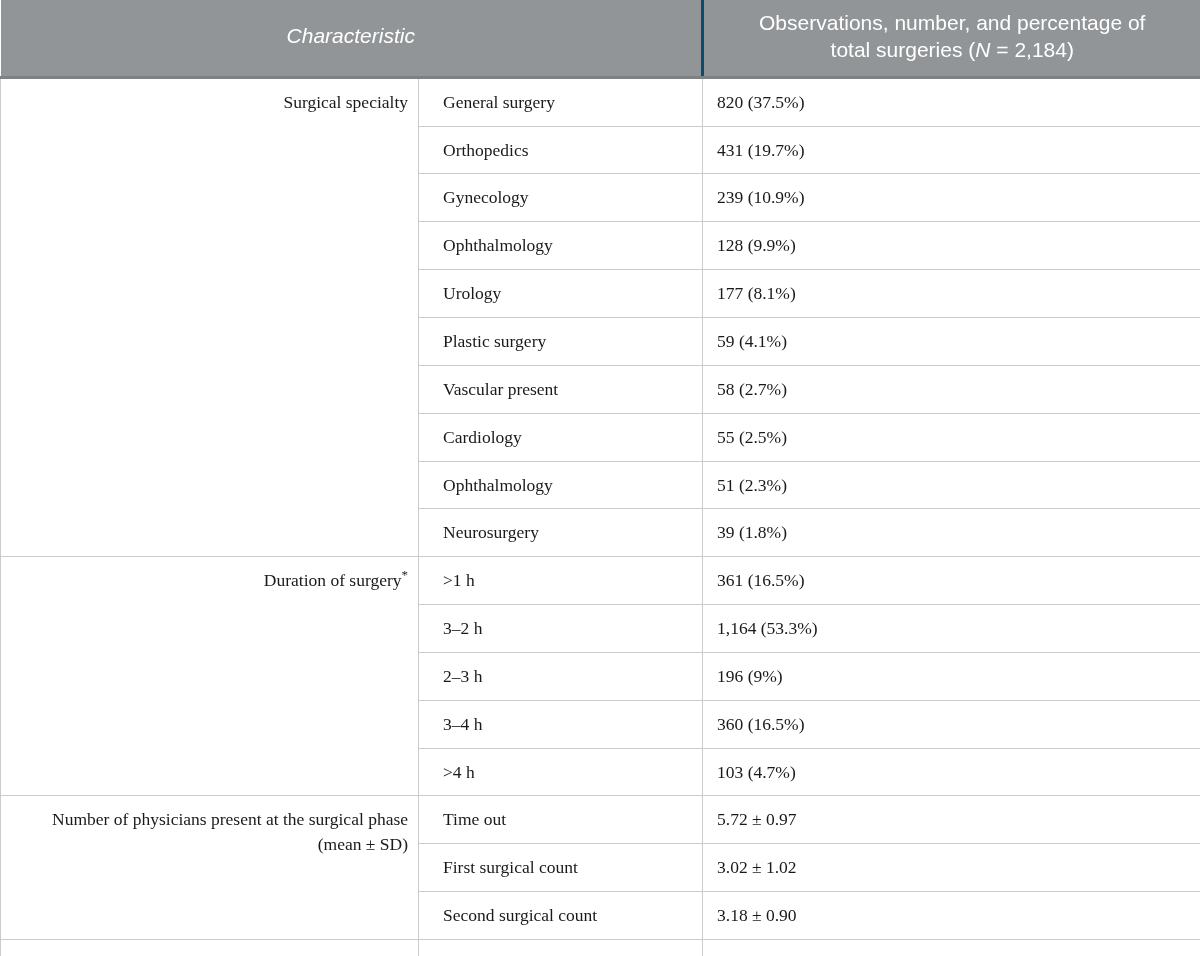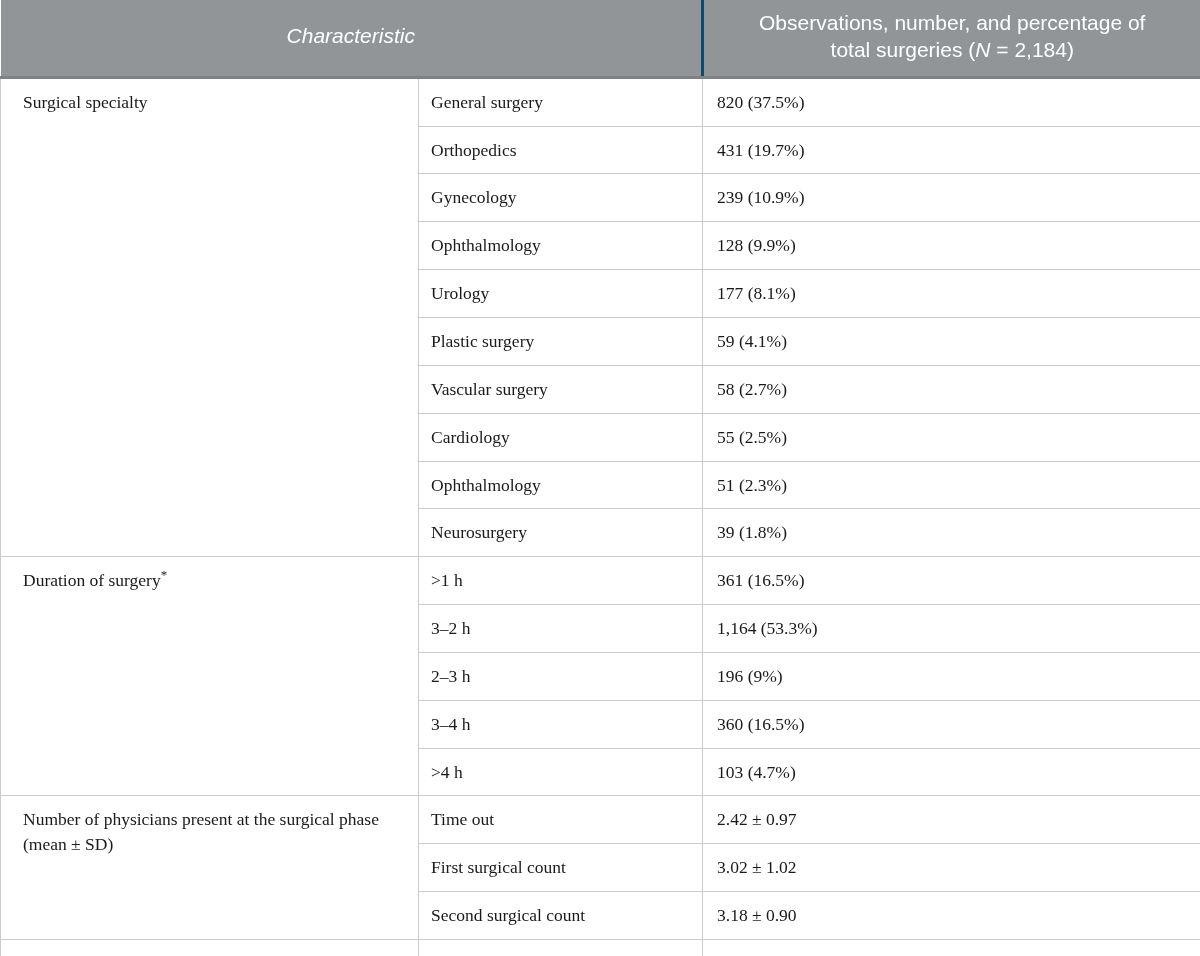--- a/index.html
+++ b/index.html
@@ -52,28 +52,28 @@
     line-height: 1.42;
     vertical-align: top;
     padding: 11px 14px 11px 14px;
     background: #ffffff;
     border-bottom: 1px solid #c9cccd;
   }
 
   td.c-group {
     border-left: 1px solid #c9cccd;
     border-right: 1px solid #c9cccd;
-    text-align: left;
+    text-align: right;
     padding-left: 22px;
     padding-right: 10px;
   }
   td.c-sub {
     border-right: 1px solid #c9cccd;
     text-align: left;
-    padding-left: 12px;
+    padding-left: 24px;
   }
   td.c-val {
     border-right: 1px solid #c9cccd;
   }
 
   
   tr.group-start > td {
     border-top: 1px solid #a9acae;
   }
   tbody tr:last-child > td {
@@ -121,21 +121,21 @@
         </tr>
         <tr>
           <td class="c-sub">Urology</td>
           <td class="c-val">177 (8.1%)</td>
         </tr>
         <tr>
           <td class="c-sub">Plastic surgery</td>
           <td class="c-val">59 (4.1%)</td>
         </tr>
         <tr>
-          <td class="c-sub">Vascular surgery</td>
+          <td class="c-sub">Vascular present</td>
           <td class="c-val">58 (2.7%)</td>
         </tr>
         <tr>
           <td class="c-sub">Cardiology</td>
           <td class="c-val">55 (2.5%)</td>
         </tr>
         <tr>
           <td class="c-sub">Ophthalmology</td>
           <td class="c-val">51 (2.3%)</td>
         </tr>
@@ -160,21 +160,21 @@
           <td class="c-sub">3–4 h</td>
           <td class="c-val">360 (16.5%)</td>
         </tr>
         <tr>
           <td class="c-sub">&gt;4 h</td>
           <td class="c-val">103 (4.7%)</td>
         </tr>
         <tr class="group-start">
           <td class="c-group" rowspan="3"><span>Number of physicians present at the surgical phase (mean ± SD)</span></td>
           <td class="c-sub">Time out</td>
-          <td class="c-val">2.42 ± 0.97</td>
+          <td class="c-val">5.72 ± 0.97</td>
         </tr>
         <tr>
           <td class="c-sub">First surgical count</td>
           <td class="c-val">3.02 ± 1.02</td>
         </tr>
         <tr>
           <td class="c-sub">Second surgical count</td>
           <td class="c-val">3.18 ± 0.90</td>
         </tr>
         <tr class="group-start">

